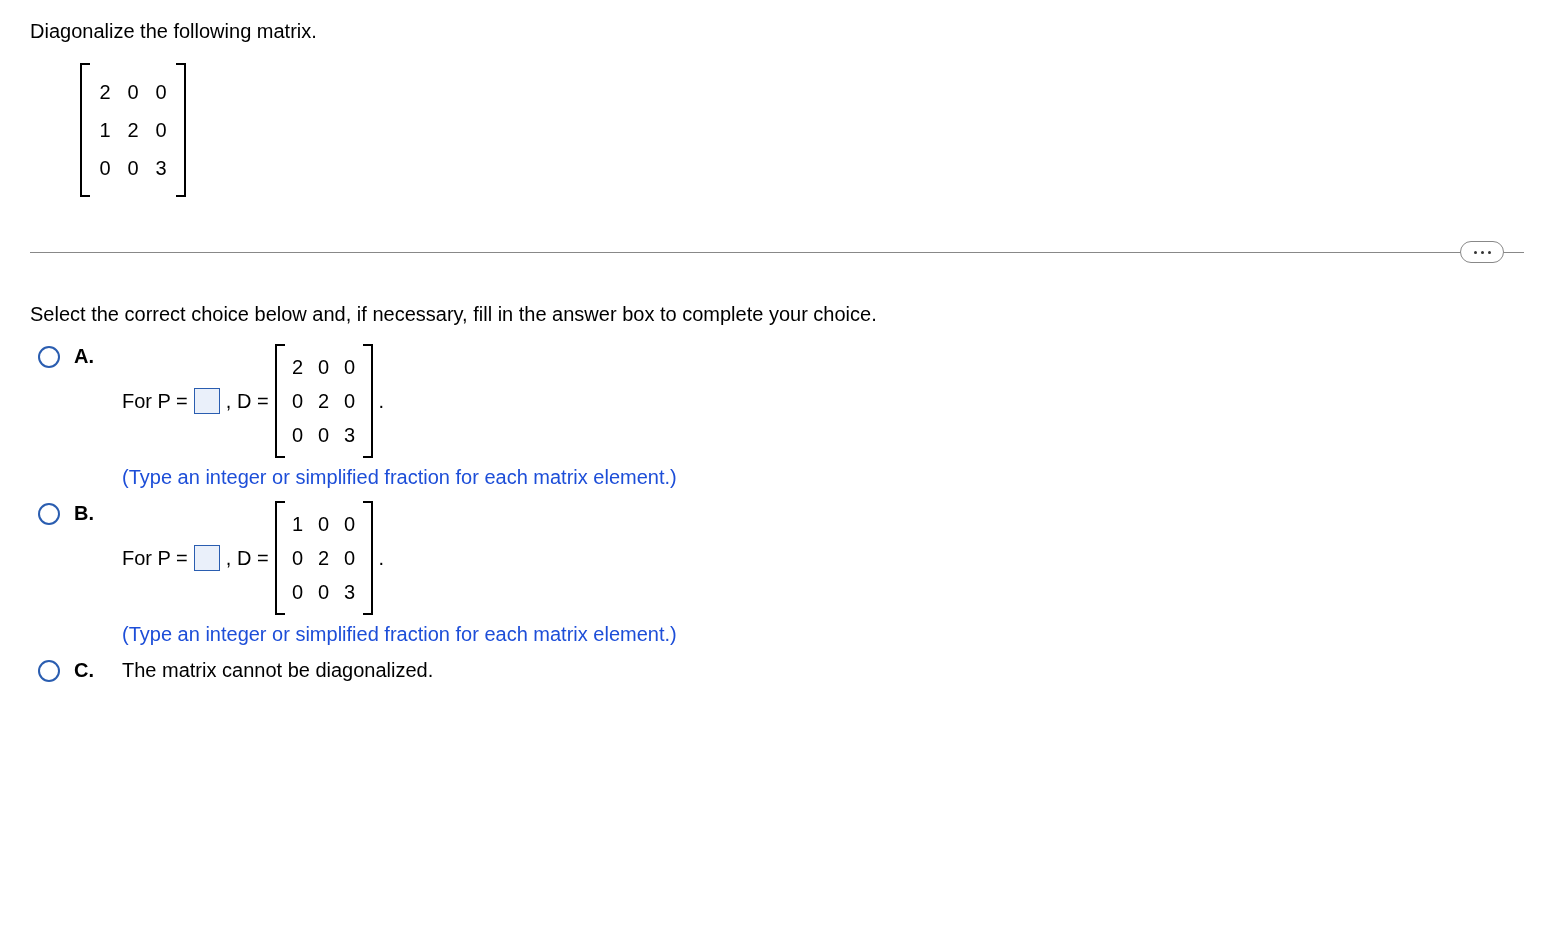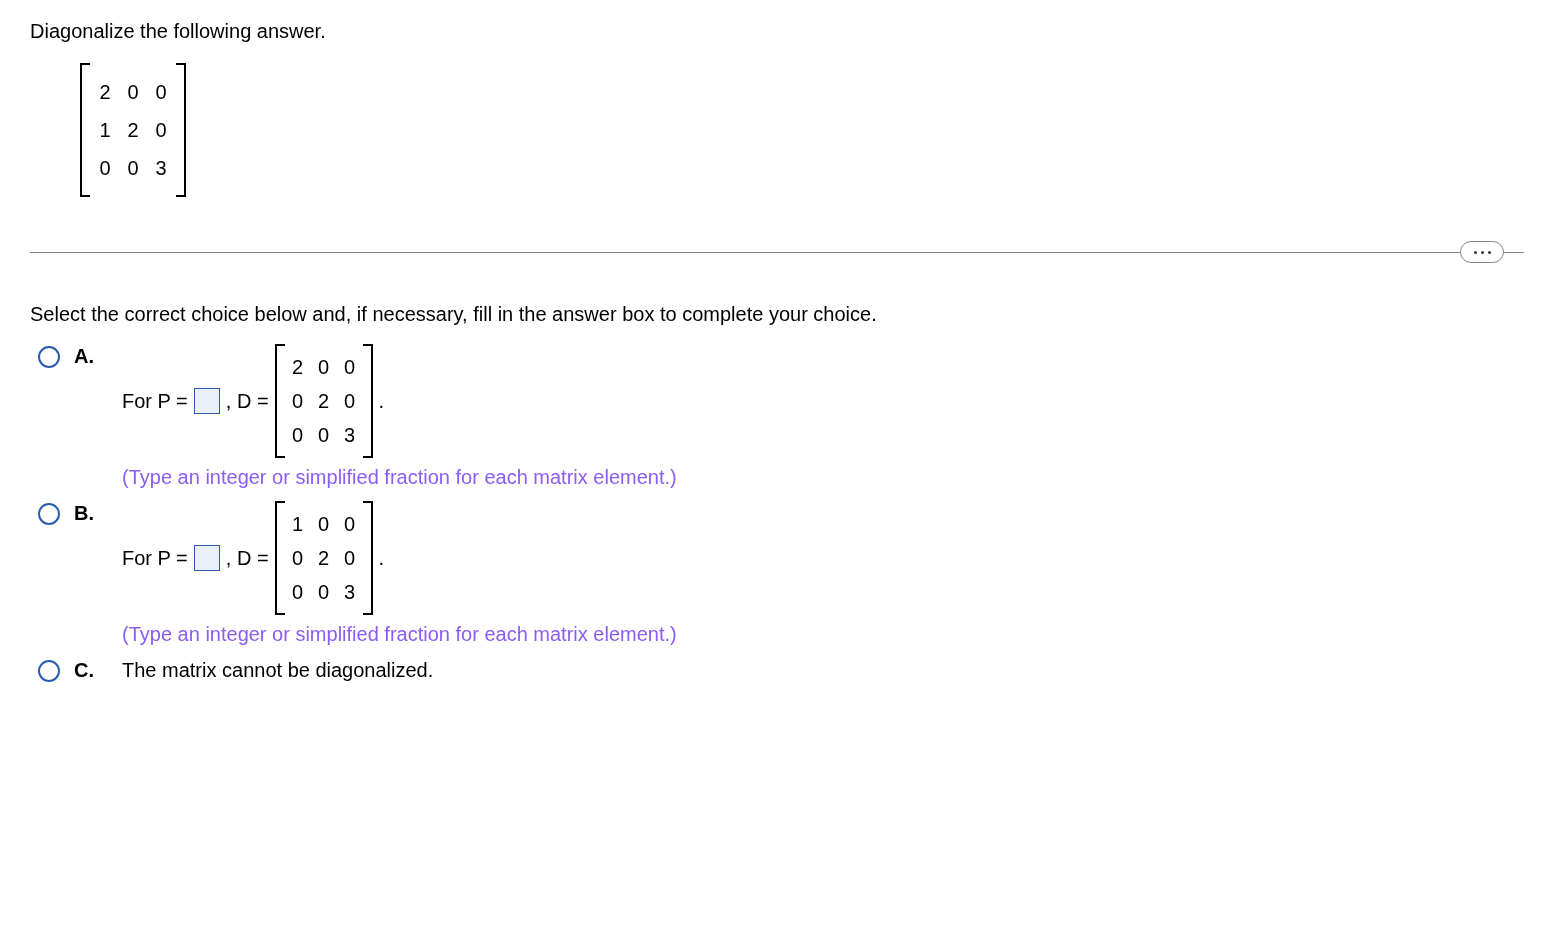--- a/index.html
+++ b/index.html
@@ -132,32 +132,32 @@
       display: inline-block;
     }
     .small-matrix .matrix-body {
       padding: 6px 6px;
     }
     .small-matrix .matrix-row {
       gap: 12px;
       line-height: 1.7;
     }
     .hint {
-      color: #8b5cf6;
+      color: #1d4ed8;
       font-size: 20px;
     }
     .simple-choice-text {
       padding-top: 1px;
     }
   </style>
 </head>
 <body>
 
 <div class="question-top">
-  <div class="prompt-text">Diagonalize the following answer.</div>
+  <div class="prompt-text">Diagonalize the following matrix.</div>
   <div class="matrix-wrap">
     <div class="matrix">
       <span class="bracket-left"></span>
       <div class="matrix-body">
         <div class="matrix-row">
           <span class="matrix-cell">2</span>
           <span class="matrix-cell">0</span>
           <span class="matrix-cell">0</span>
         </div>
         <div class="matrix-row">

